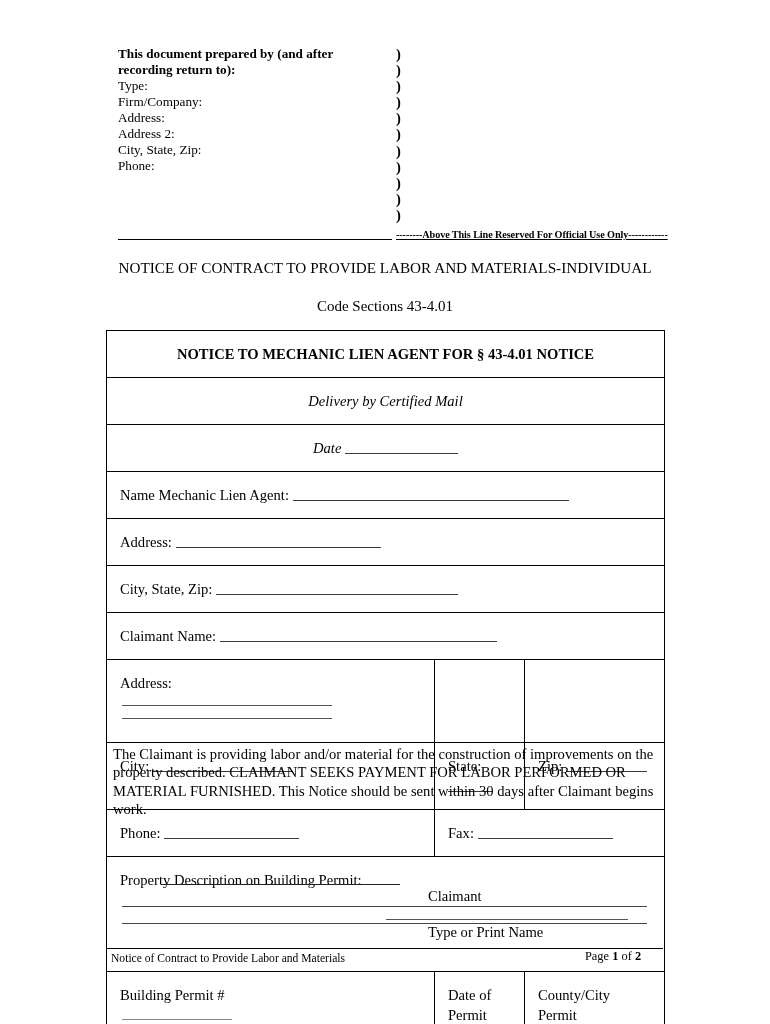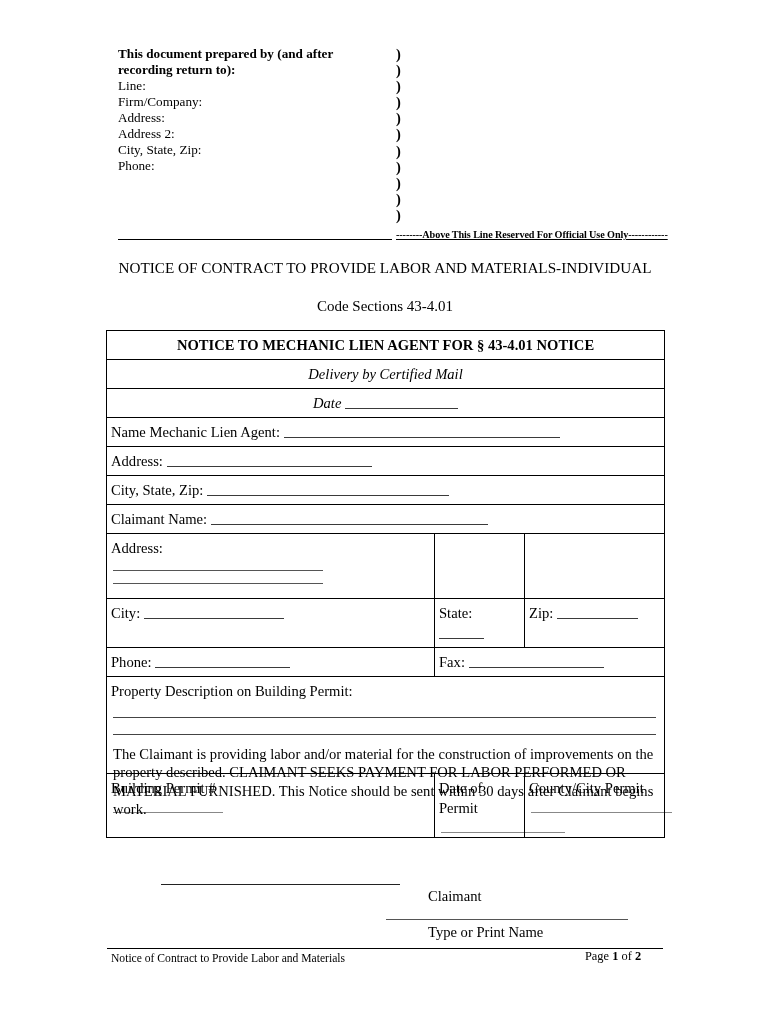--- a/index.html
+++ b/index.html
@@ -95,21 +95,21 @@
   .main-table {
     position: absolute;
     left: 106px;
     top: 330px;
     width: 558px;
     border-collapse: collapse;
     table-layout: fixed;
   }
   .main-table td {
     border: 1px solid #000;
-    padding: 4px;
+    padding: 13px;
     vertical-align: top;
     font-size: 14.6px;
     line-height: 20px;
   }
   .cell-pad {
     padding: 1px 4px 2px 5px;
   }
 
   .hdr-notice {
     text-align: center;
@@ -255,21 +255,21 @@
   }
   .footer-right b { font-weight: bold; }
 </style>
 </head>
 <body>
 
 <div class="page">
 
   <div class="recording-block">
     <div class="rb-title">This document prepared by (and after recording return to):</div>
-    <div class="rb-line">Line:</div>
+    <div class="rb-line">Type:</div>
     <div class="rb-line">Firm/Company:</div>
     <div class="rb-line">Address:</div>
     <div class="rb-line">Address 2:</div>
     <div class="rb-line">City, State, Zip:</div>
     <div class="rb-line">Phone:</div>
   </div>
 
   <div class="paren-col" id="paren-col">
       <div>)</div>
       <div>)</div>

